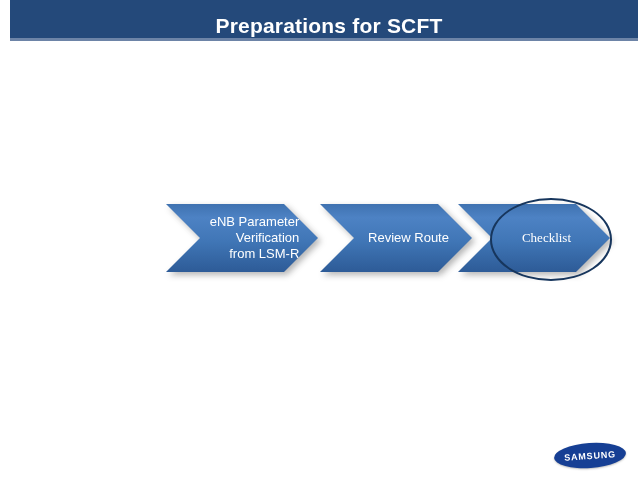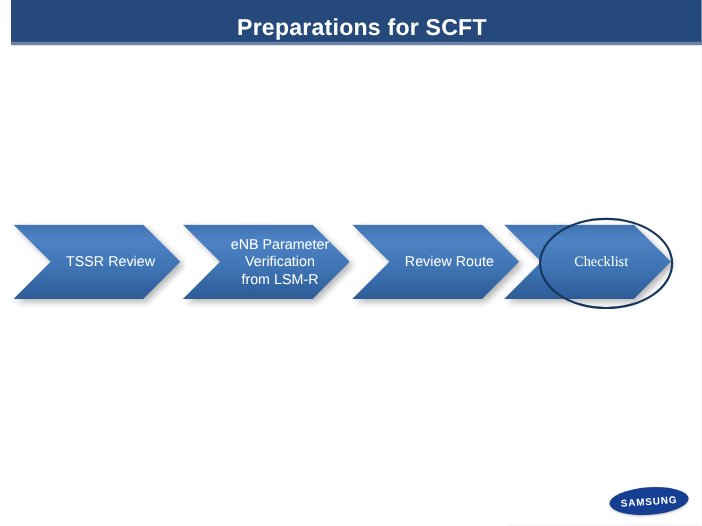--- a/index.html
+++ b/index.html
@@ -48,21 +48,21 @@
     background:linear-gradient(180deg,#3f72b0 0%,var(--chevron-top) 20%,#4076b6 55%,var(--chevron-bottom) 100%);
     clip-path:polygon(0 0, calc(100% - 34px) 0, 100% 50%, calc(100% - 34px) 100%, 0 100%, 34px 50%);
     display:flex;align-items:center;justify-content:center;
     box-sizing:border-box;
     padding-left:30px;padding-right:5px;
   }
   .chev .label{
     color:var(--chevron-text);
     font-size:13px;
     line-height:1.25;
-    text-align:center;
+    text-align:right;
     white-space:pre-line;
   }
   .chev1{left:12px;}
   .chev2{left:166px;}
   .chev3{left:320px;}
   .chev4{left:458px;font-family:Liberation Serif, serif;}
   
   .highlight-ellipse{
     position:absolute;left:490px;top:198px;
     width:118px;height:79px;
@@ -91,25 +91,20 @@
 <body>
 
 <div class="slide">
 
   <div class="header">
     <div class="title">Preparations for SCFT</div>
   </div>
 
   <div class="flow">
 
-    <div class="chev chev1">
-      <div class="shape">
-        <div class="label">TSSR Review</div>
-      </div>
-    </div>
 
     <div class="chev chev2">
       <div class="shape">
         <div class="label">eNB Parameter
 Verification
 from LSM-R</div>
       </div>
     </div>
 
     <div class="chev chev3">

